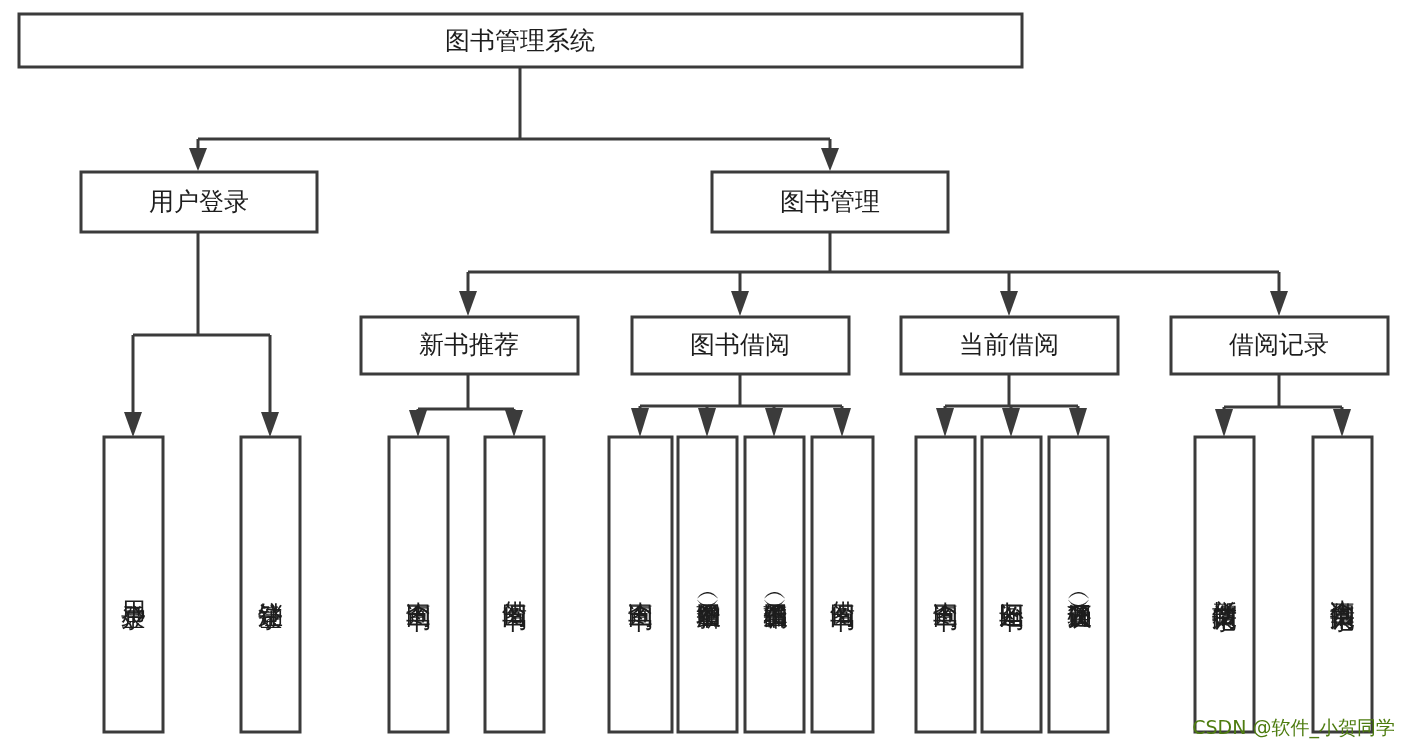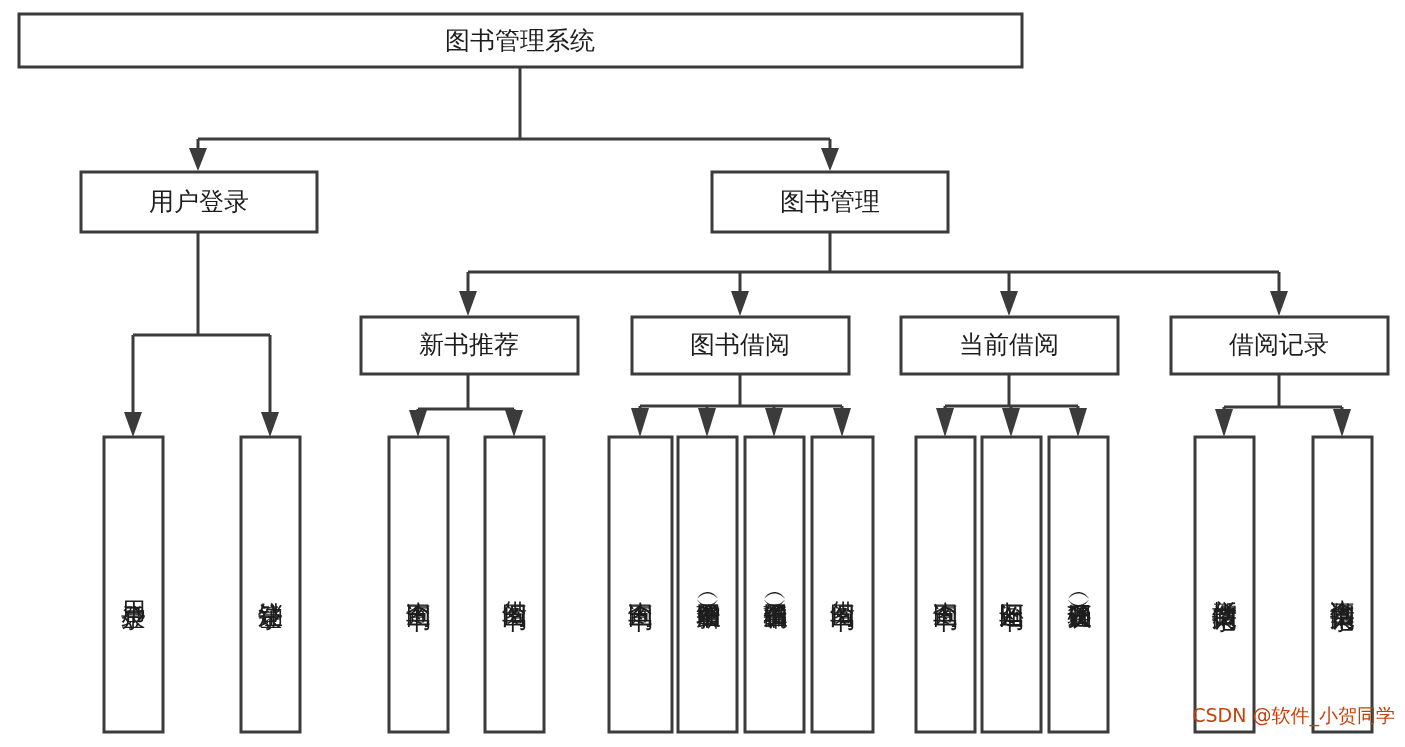--- a/index.html
+++ b/index.html
@@ -66,24 +66,24 @@
     white-space: nowrap;
     text-align: center;
   }
   .vlabel.tight {
     letter-spacing: 0px;
     font-size: 24px;
   }
   #watermark {
     position: absolute;
     right: 10px;
-    bottom: 18px;
+    bottom: 6px;
     font-family: "DejaVu Sans", "Liberation Sans", sans-serif;
     font-size: 19px;
-    color: #c2410c;
+    color: #4d7c0f;
     white-space: nowrap;
     user-select: none;
   }
 </style>
 </head>
 <body>
 
 <div id="diagram-root">
 
   <svg class="flow" viewBox="0 0 1405 747">

